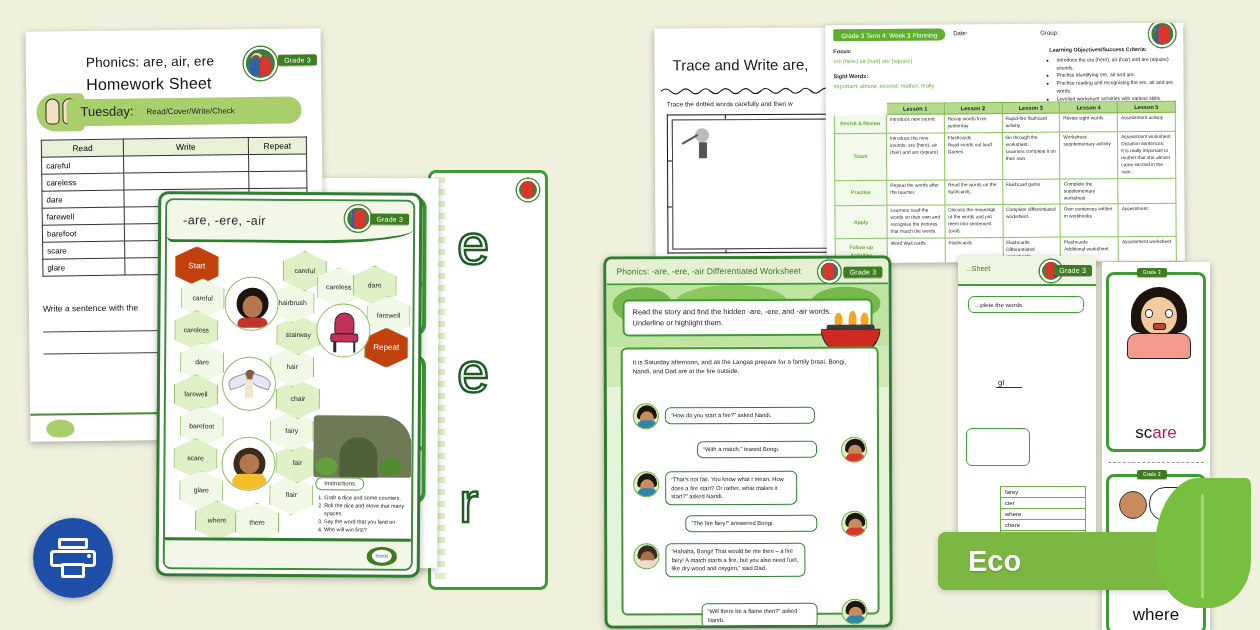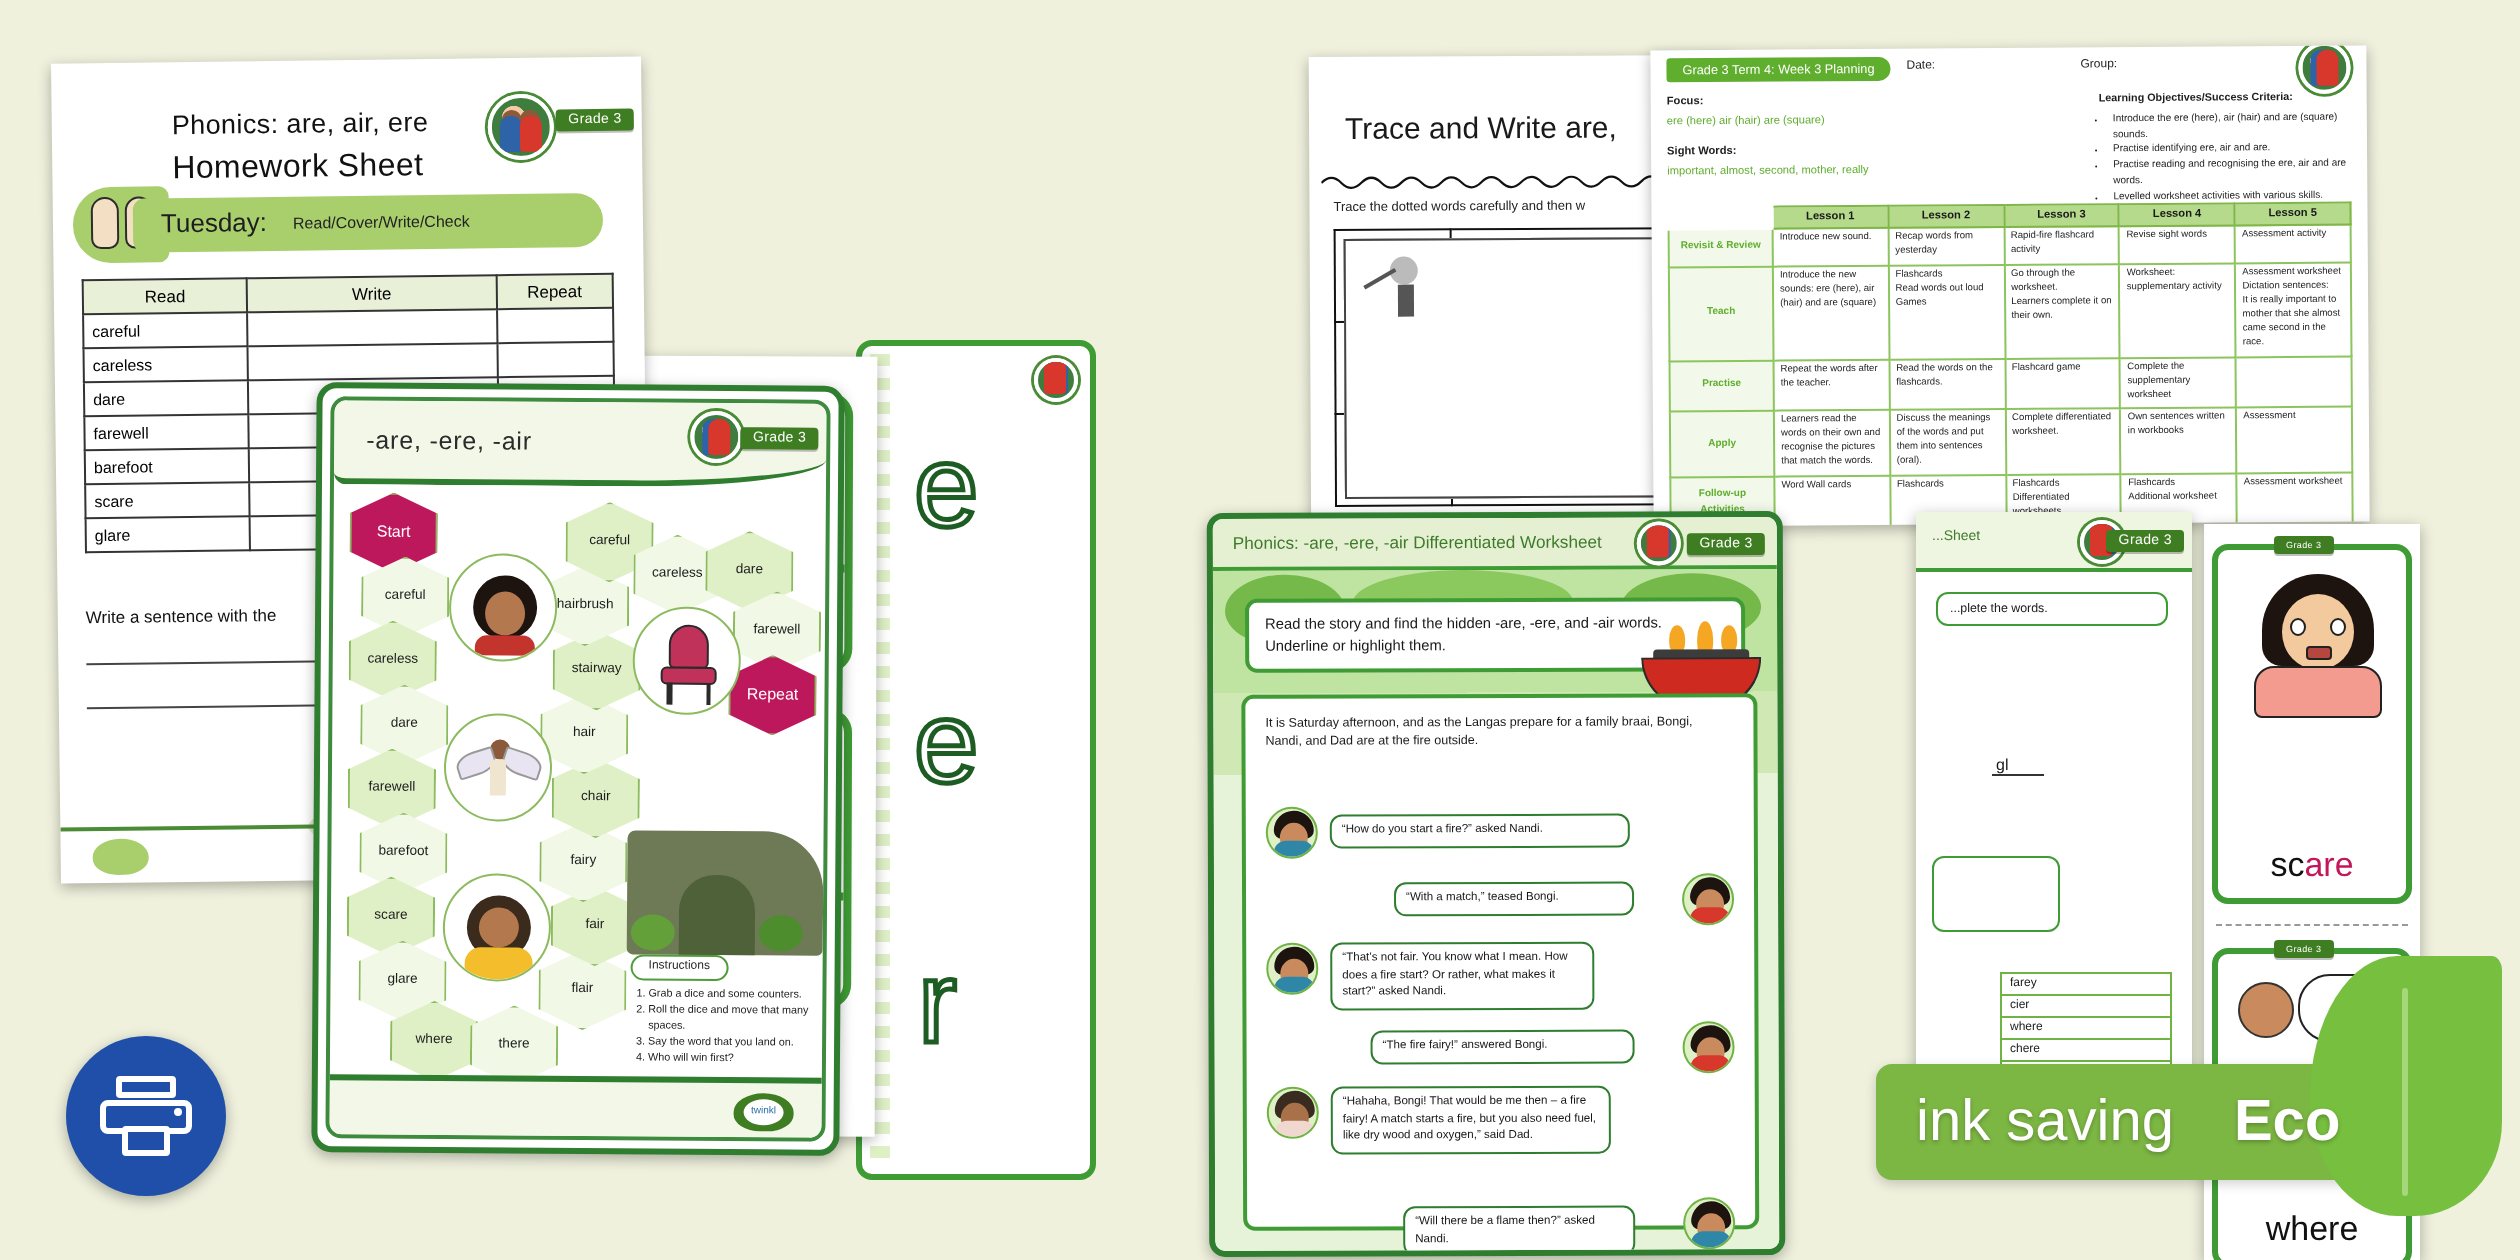--- a/index.html
+++ b/index.html
@@ -100,21 +100,21 @@
   .game-head .gt { position:absolute; left:16px; top:13px; font-size:12.5px; color:#2b2b2b; letter-spacing:.4px; }
   .board { position:absolute; left:0; top:44px; width:100%; height:300px; }
   .hex {
     position:absolute; width:44px; height:40px; background:#dff0c6;
     border:1px solid #8cbb5f;
     clip-path:polygon(50% 0%,100% 26%,100% 74%,50% 100%,0% 74%,0% 26%);
     display:flex; align-items:center; justify-content:center;
     font-size:6.8px; color:#1d1d1d; text-align:center; line-height:1.05;
   }
   .hex.lite { background:#f1f8e6; }
-  .hex.deep { background:#be185d; color:#fff; font-size:8px; }
+  .hex.deep { background:#c2410c; color:#fff; font-size:8px; }
   .circ-pic {
     position:absolute; width:54px; height:54px; border-radius:50%;
     border:1.5px solid #8cbb5f; background:#fff; overflow:hidden;
   }
   .face { position:absolute; left:11px; top:10px; width:32px; height:32px; border-radius:50%; }
   .instructions {
     position:absolute; left:150px; top:232px; width:102px; font-size:5.4px; color:#222; line-height:1.5;
   }
   .ins-title {
     display:inline-block; border:1px solid #4f9c3a; border-radius:9px;
@@ -813,20 +813,19 @@
   <div class="printer-circle">
     <div class="printer-ico">
       <span class="top"></span>
         <span class="mid"></span>
         <span class="dot"></span>
         <span class="bot"></span>
     </div>
   </div>
 
   <div class="eco-badge">
-    <span class="ink">ink saving</span>
     <span class="eco">Eco</span>
   </div>
   <div class="leaf">
       <span class="vein"></span>
     </div>
 
 </div>
 
 </body></html>

